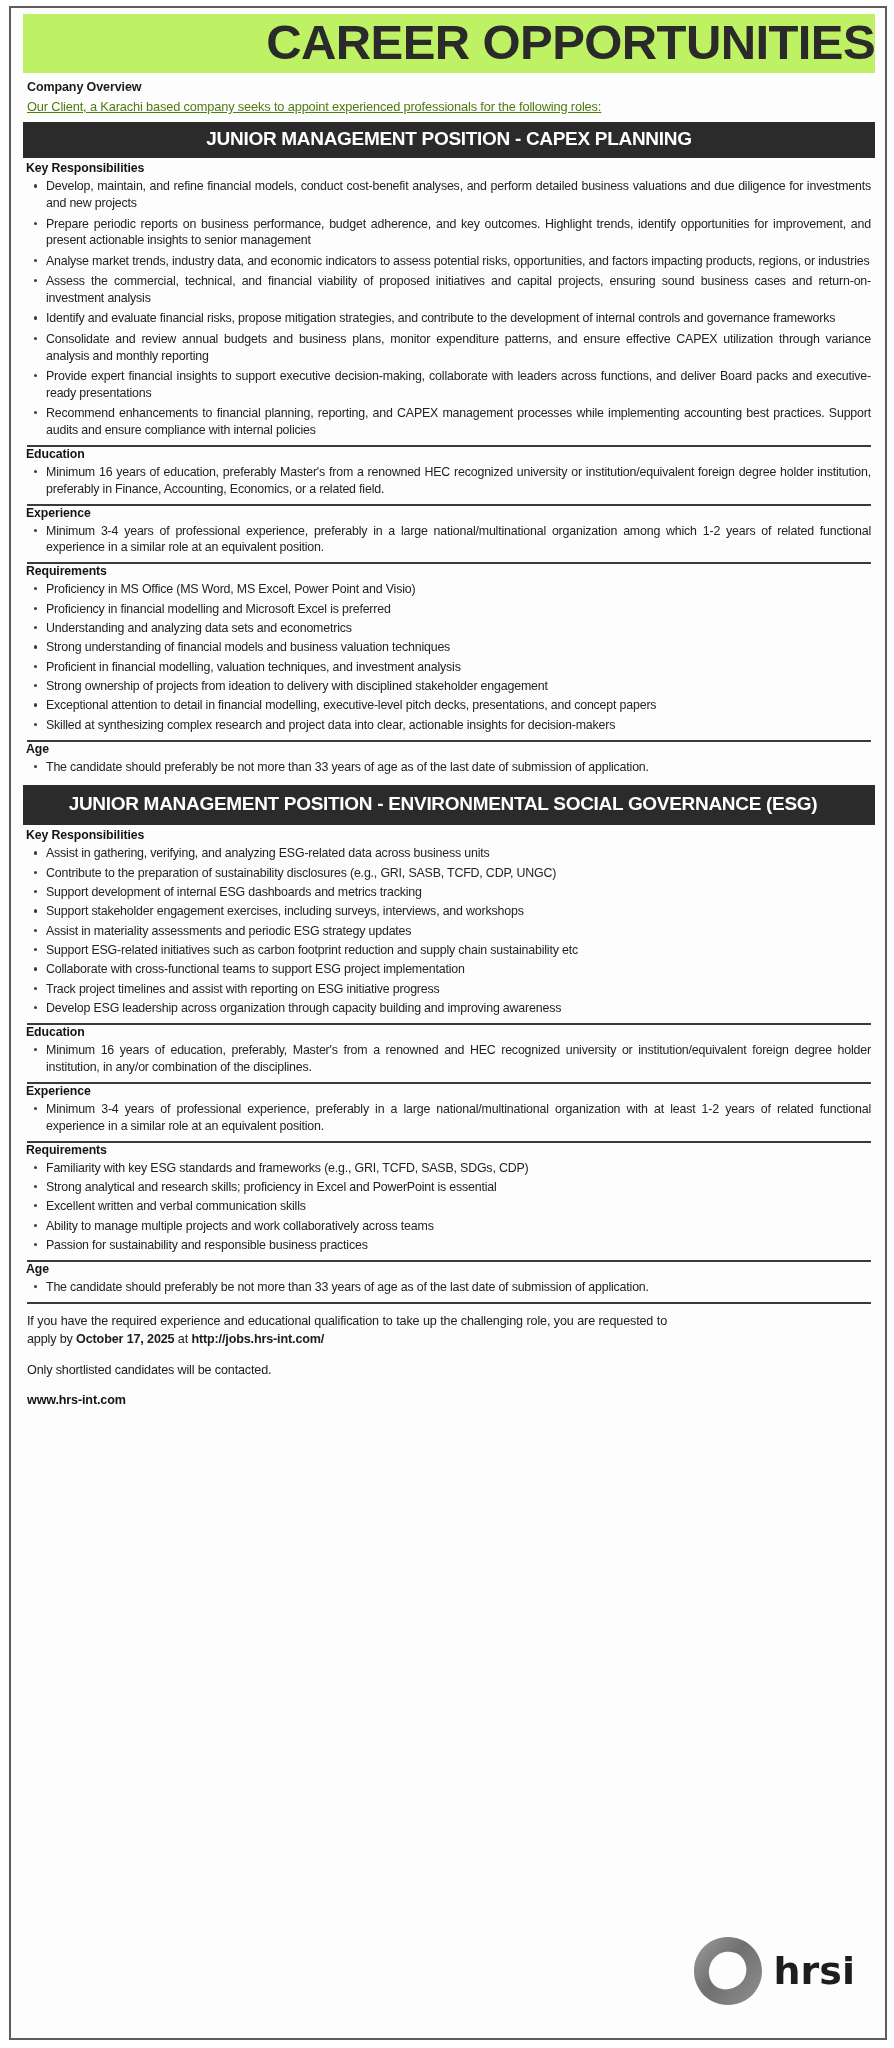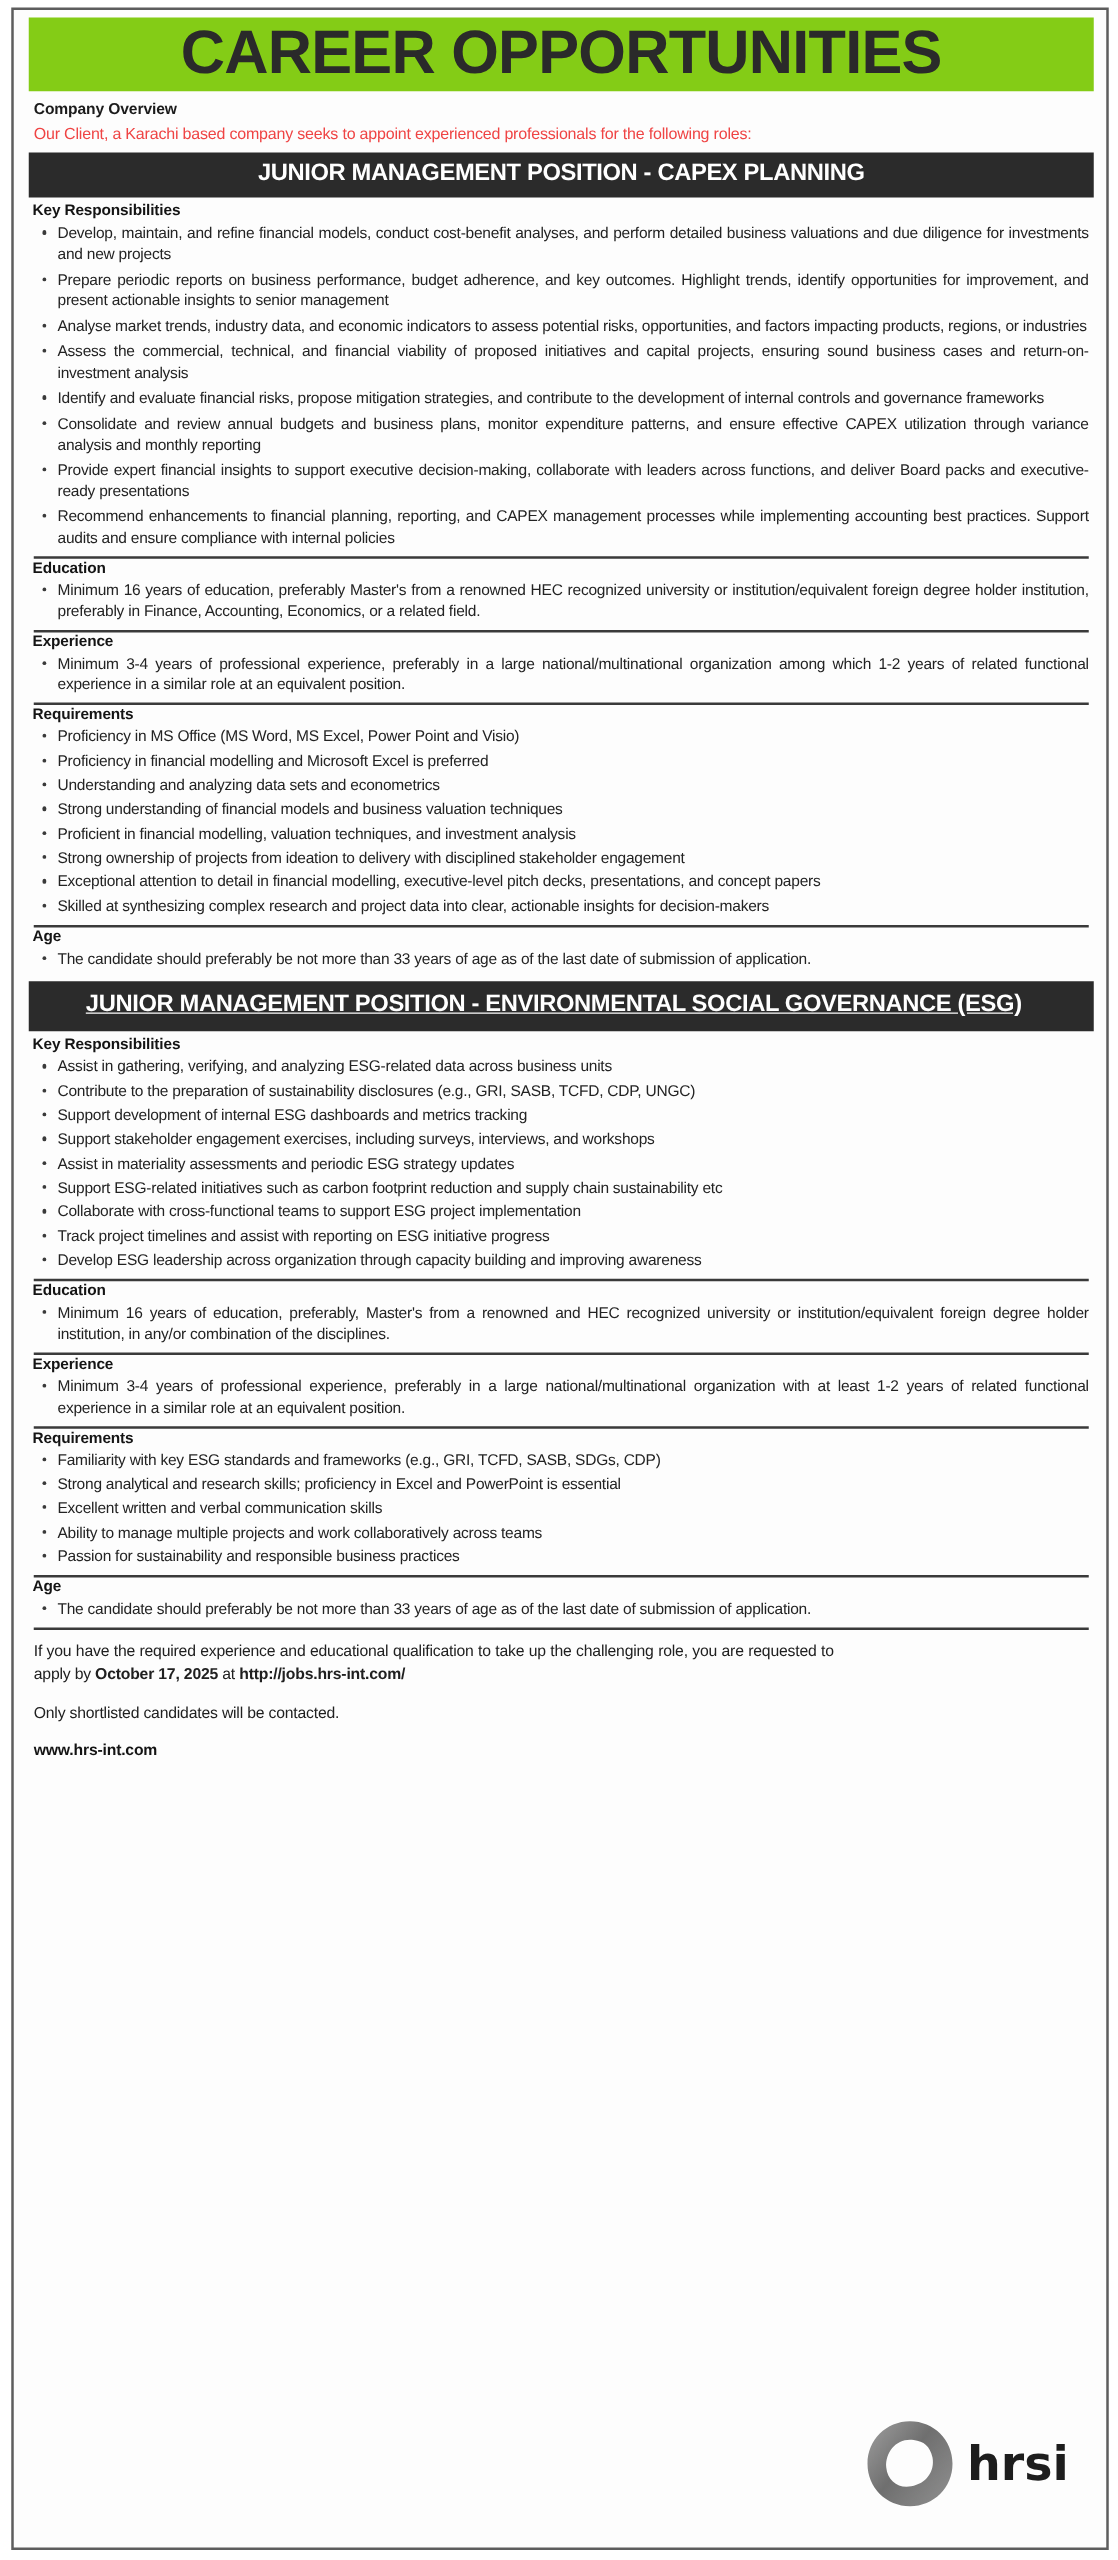--- a/index.html
+++ b/index.html
@@ -28,23 +28,23 @@
     height: 100%;
     border: 2px solid #5d5d5d;
     background: #fdfdfd;
     padding: 6px 10px 6px 12px;
     display: flex;
     flex-direction: column;
   }
 
   
   .headline-wrap {
-    background: #84cc16;
+    background: #bef264;
     padding: 4px 0 6px 0;
-    text-align: center;
+    text-align: right;
   }
   .headline {
     font-size: 49px;
     line-height: 1.0;
     font-weight: bold;
     letter-spacing: -0.6px;
     color: #2a2a2a;
     font-family: "Liberation Sans", sans-serif;
     white-space: nowrap;
   }
@@ -55,37 +55,38 @@
   }
   .overview-title {
     font-size: 12.5px;
     font-weight: bold;
     color: #1b1b1b;
     margin-bottom: 5px;
     letter-spacing: -0.1px;
   }
   .overview-text {
     font-size: 12.8px;
-    color: #ef4444;
+    color: #4d7c0f;
     letter-spacing: -0.15px;
+    text-decoration: underline;
   }
 
   
   .role-banner {
     background: #2b2b2b;
     color: #ffffff;
     text-align: center;
     font-weight: bold;
     font-size: 19px;
     line-height: 1.28;
     letter-spacing: -0.3px;
     padding: 5px 6px 7px 6px;
     margin: 6px 0 3px 0;
   }
-  .role-banner.two-line { padding: 7px 18px 9px 6px; text-decoration: underline; }
+  .role-banner.two-line { padding: 7px 18px 9px 6px; }
 
   
   .subsection { padding: 0 2px; }
   .sub-title {
     font-size: 12.3px;
     font-weight: bold;
     color: #141414;
     margin: 0 0 3px 1px;
     letter-spacing: -0.1px;
   }

